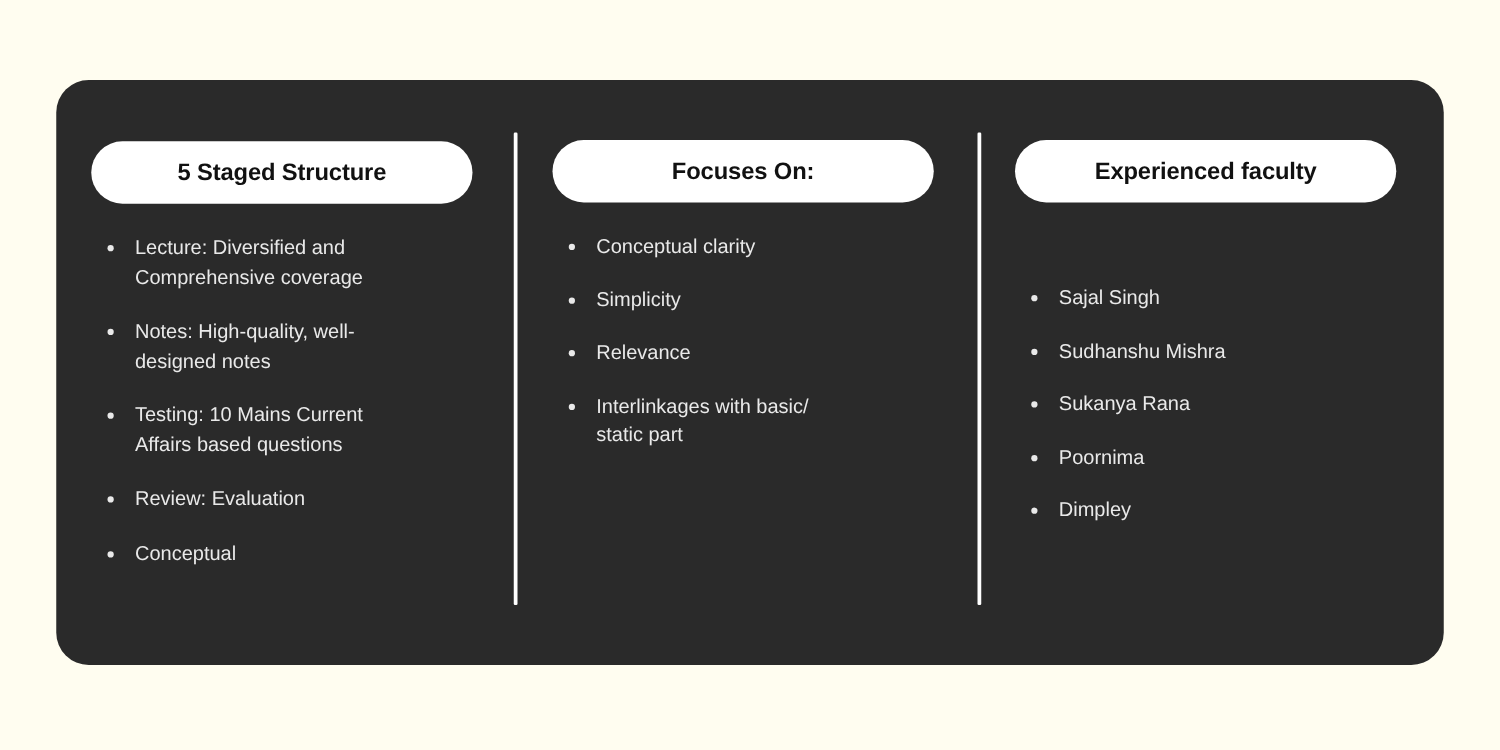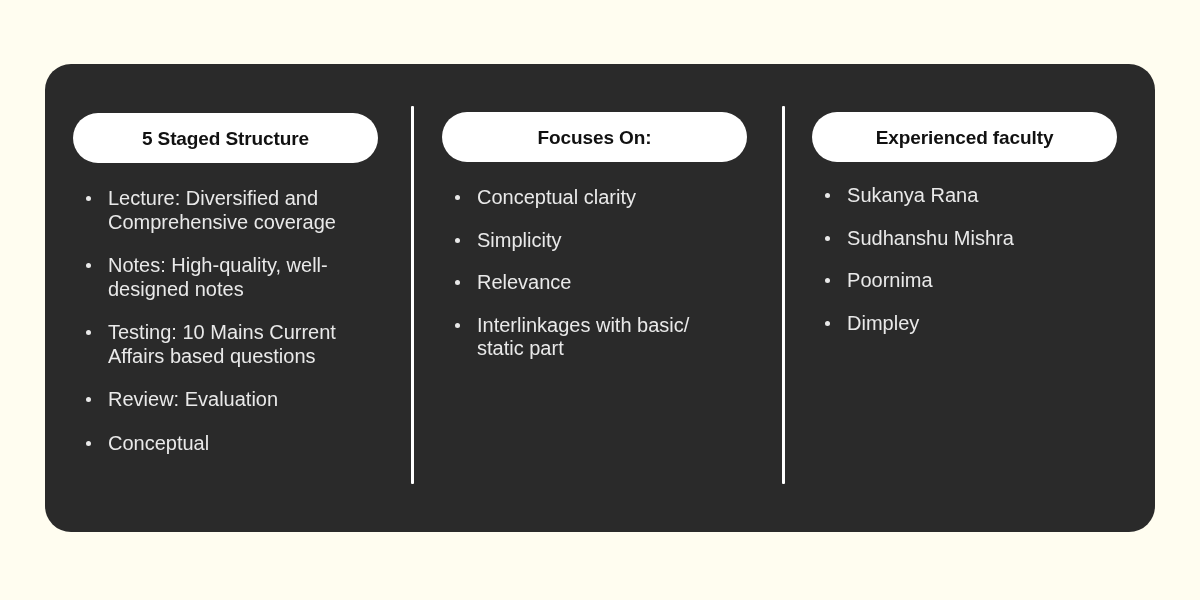--- a/index.html
+++ b/index.html
@@ -44,21 +44,21 @@
 
   .column {
     position: relative;
     box-sizing: border-box;
     display: flex;
     flex-direction: column;
   }
 
   .col-1 { width: 368px; padding: 49px 0 0 28px; }
   .col-2 { width: 370px; padding: 48px 16px 0 28px; }
-  .col-3 { width: 372px; padding: 48px 0 0 27px; }
+  .col-3 { width: 372px; padding: 48px 0 0 27px; gap: 43px; }
 
   .divider {
     width: 3px;
     background: #ffffff;
     margin-top: 42px;
     margin-bottom: 48px;
     border-radius: 1px;
     flex: 0 0 auto;
     align-self: stretch;
   }
@@ -90,21 +90,21 @@
     padding: 0;
   }
 
   .col-1 .bullet-list { margin-top: 24px; width: 300px; }
   .col-2 .bullet-list { margin-top: 24px; width: 290px; }
   .col-3 .bullet-list { margin-top: 22px; width: 290px; }
 
   .bullet-item {
     position: relative;
     color: #e9e9e9;
-    font-size: 20px;
+    font-size: 16px;
     line-height: 23.5px;
     padding-left: 35px;
     box-sizing: border-box;
   }
 
   .col-1 .bullet-item { margin-bottom: 20px; }
   .col-2 .bullet-item { margin-bottom: 19px; }
   .col-3 .bullet-item { margin-bottom: 19px; }
 
   .bullet-item:last-child { margin-bottom: 0; }
@@ -191,25 +191,29 @@
 
       <div class="divider"></div>
 
       <div class="column col-3">
         <div class="pill">
           <span class="pill-label">Experienced faculty</span>
         </div>
         <ul class="bullet-list">
           <li class="bullet-item">
             <span class="bullet-dot"></span>
+            <span class="bullet-text">Sajal Singh</span>
+          </li>
+          <li class="bullet-item">
+            <span class="bullet-dot"></span>
+            <span class="bullet-text">Sudhanshu Mishra</span>
+          </li>
+          <li class="bullet-item">
+            <span class="bullet-dot"></span>
             <span class="bullet-text">Sukanya Rana</span>
-          </li>
-          <li class="bullet-item">
-            <span class="bullet-dot"></span>
-            <span class="bullet-text">Sudhanshu Mishra</span>
           </li>
           <li class="bullet-item">
             <span class="bullet-dot"></span>
             <span class="bullet-text">Poornima</span>
           </li>
           <li class="bullet-item">
             <span class="bullet-dot"></span>
             <span class="bullet-text">Dimpley</span>
           </li>
         </ul>

